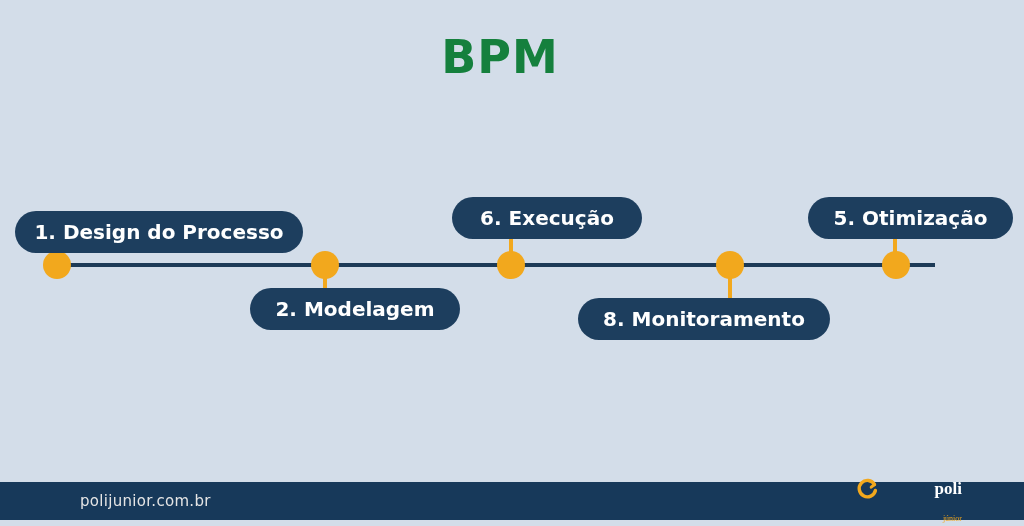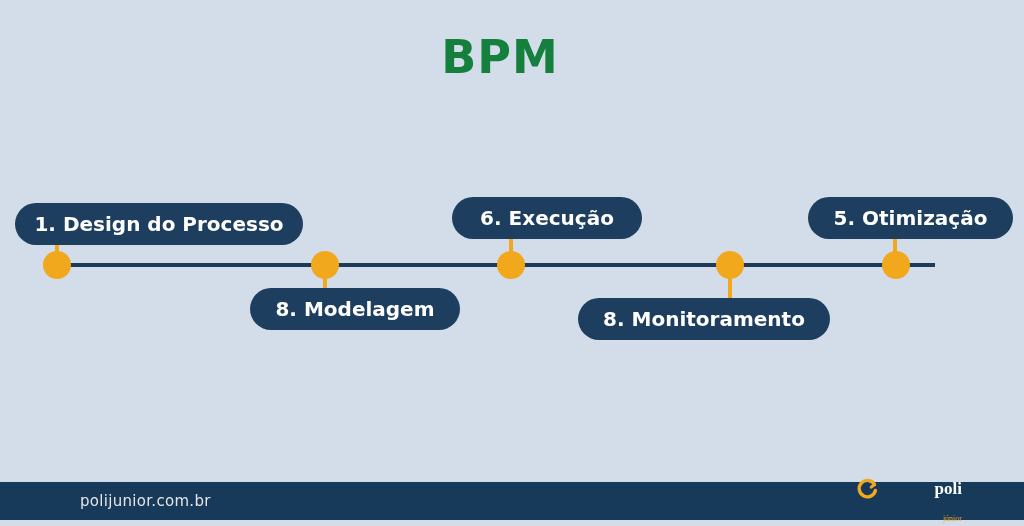--- a/index.html
+++ b/index.html
@@ -66,21 +66,21 @@
     border-radius: 21px;
     background: #1d3e5e;
     color: #ffffff;
     font-size: 20px;
     font-weight: bold;
     display: flex;
     align-items: center;
     justify-content: center;
     white-space: nowrap;
   }
-  .pill-1 { left: 15px;  top: 203px; width: 288px; }
+  .pill-1 { left: 15px;  top: 211px; width: 288px; }
   .pill-2 { left: 250px; top: 288px; width: 210px; }
   .pill-3 { left: 452px; top: 197px; width: 190px; }
   .pill-4 { left: 578px; top: 298px; width: 252px; }
   .pill-5 { left: 808px; top: 197px; width: 205px; }
 
   
   .footer {
     position: absolute;
     left: 0;
     top: 482px;
@@ -143,21 +143,21 @@
 <div class="dot dot-1"></div>
 <div class="dot dot-2"></div>
 <div class="dot dot-3"></div>
 <div class="dot dot-4"></div>
 <div class="dot dot-5"></div>
 
 <div class="pill pill-1">
   <span>1. Design do Processo</span>
 </div>
 <div class="pill pill-2">
-  <span>8. Modelagem</span>
+  <span>2. Modelagem</span>
 </div>
 <div class="pill pill-3">
   <span>6. Execução</span>
 </div>
 <div class="pill pill-4">
   <span>8. Monitoramento</span>
 </div>
 <div class="pill pill-5">
   <span>5. Otimização</span>
 </div>

